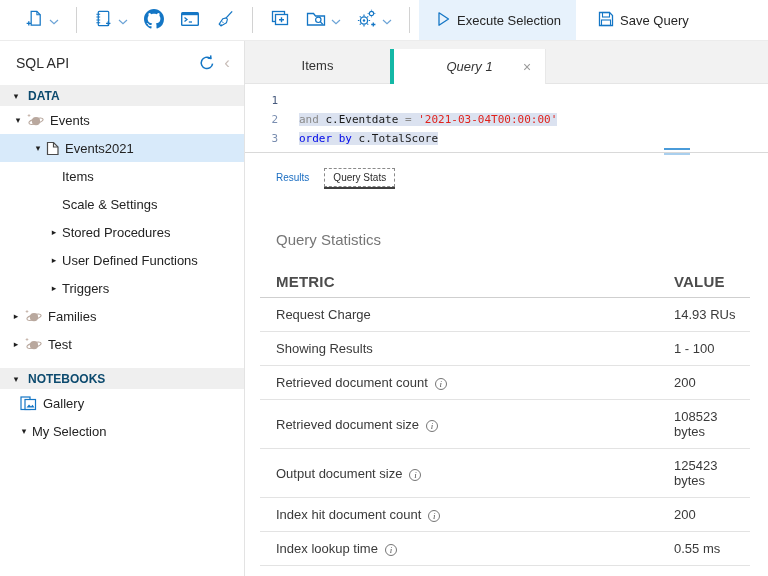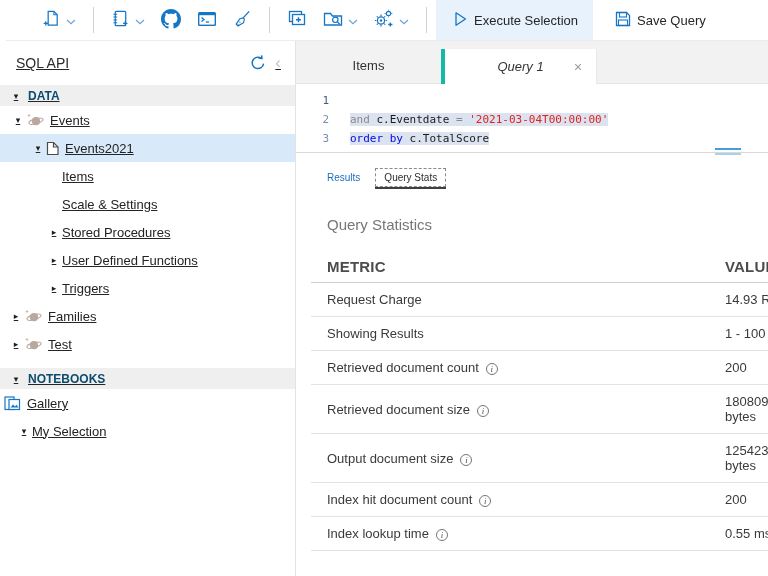--- a/index.html
+++ b/index.html
@@ -1,51 +1,51 @@
 <!DOCTYPE html>
 <html><head>
 <meta charset="utf-8">
 <style>
   * { box-sizing: border-box; margin: 0; padding: 0; }
   html,body { width: 768px; height: 576px; overflow: hidden; background: #fff;
     font-family: "Liberation Sans", sans-serif; color: #252525; }
 
   
   .toolbar { height: 41px; display: flex; align-items: center;
-    border-bottom: 1px solid #ececec; padding-left: 28px; margin-left: 6px; }
+    border-bottom: 1px solid #ececec; padding-left: 17px; }
   .tb-btn { height: 40px; display: flex; align-items: center; gap: 5px;
     padding: 0 8px; background: transparent; border: none; cursor: pointer; }
   .tb-sep { width: 1px; height: 26px; background: #d2d2d2; margin: 0 9px; }
   .tb-label { font-size: 13px; color: #262626; }
   .tb-btn.execute { background: #e7f2fc; padding: 0 15px; }
   .tb-btn.save { padding: 0 15px; margin-left: 6px; }
 
   
   .main { display: flex; height: 535px; }
 
   
-  .sidebar { width: 296px; border-right: 1px solid #e3e3e3; background: #fff; text-decoration: underline; }
+  .sidebar { width: 245px; border-right: 1px solid #e3e3e3; background: #fff; }
   .sb-header { height: 44px; display: flex; align-items: center; padding: 0 8px 0 16px; }
   .sb-title { font-size: 14px; color: #2b2b2b; flex: 1; }
   .icon-btn { background: none; border: none; cursor: pointer; display: flex;
     align-items: center; padding: 2px; }
   .collapse-glyph { font-size: 17px; color: #c9beb9; line-height: 14px; padding: 0 4px; }
 
   .sect { height: 21px; background: #efefef; display: flex; align-items: center;
     padding-left: 8px; cursor: pointer; }
   .sect-label { font-weight: bold; font-size: 12px; color: #0c4a6e; margin-left: 4px; }
   .sect.notebooks { margin-top: 10px; }
 
   .trow { height: 28px; display: flex; align-items: center; font-size: 13px;
     color: #232323; cursor: pointer; }
   .trow.selected { background: #d8eafa; }
   .arr { width: 16px; font-size: 9px; color: #1f1f1f; text-align: center;
     cursor: pointer; flex: 0 0 16px; }
   .t-icon { margin-right: 6px; display: flex; align-items: center; }
-  .pl4{padding-left:4px}.pl8{padding-left:8px}.pl10{padding-left:10px}
+  .pl4{padding-left:20px}.pl8{padding-left:8px}.pl10{padding-left:10px}
   .pl16{padding-left:16px}.pl30{padding-left:30px}.pl46{padding-left:46px}.pl62{padding-left:62px}
 
   
   .content { flex: 1; display: flex; flex-direction: column; min-width: 0; }
   .tabbar { height: 43px; background: #f2f2f2; display: flex; align-items: flex-end;
     border-bottom: 1px solid #e5e5e5; }
   .tab { height: 35px; display: flex; align-items: center; justify-content: center;
     font-size: 13px; color: #333; cursor: pointer; position: relative; }
   .tab.items { width: 145px; }
   .tab.query { width: 156px; background: #fff; margin-bottom: -1px;
@@ -68,21 +68,21 @@
   .split-handle { position: absolute; left: 419px; top: -5px; cursor: row-resize; }
   .split-handle .bar1 { width: 26px; height: 2px; background: #4a9bd9; margin-bottom: 3px; }
   .split-handle .bar2 { width: 26px; height: 2px; background: #a9cfee; }
 
   
   .lower { flex: 1; padding: 15px 0 0 31px; }
   .rtabs { display: flex; align-items: center; gap: 15px; font-size: 10px; }
   .rtab-results { color: #1b6ec2; cursor: pointer; }
   .rtab-stats { color: #2b2b2b; border: 1px dashed #8a8a8a; padding: 3px 8px;
     box-shadow: 0 2px 0 #3f3f3f; cursor: pointer; }
-  .stats-heading { margin-top: 29px; font-size: 15px; font-weight: normal; color: #767676; }
+  .stats-heading { margin-top: 44px; font-size: 15px; font-weight: normal; color: #767676; }
 
   .stats-table { border-collapse: collapse; margin-top: 17px; margin-left: -16px; width: 490px; }
   .stats-table th { text-align: left; font-size: 15px; letter-spacing: .2px; color: #4c4c4c;
     padding: 8px 0 7px 16px; border-bottom: 1px solid #cfcfcf; }
   .stats-table td { font-size: 13px; color: #3a3a3a; padding: 9px 0 9px 16px;
     border-bottom: 1px solid #e3e3e3; }
   .stats-table th:first-child, .stats-table td:first-child { width: 398px; }
   .info { display: inline-block; width: 12px; height: 12px; border: 1px solid #767676;
     border-radius: 50%; font-size: 9px; line-height: 11px; text-align: center; color: #555;
     margin-left: 7px; vertical-align: 0px; cursor: pointer;
@@ -372,21 +372,21 @@
           <tr>
             <td><span>Showing Results</span></td>
             <td>1 - 100</td>
           </tr>
           <tr>
             <td><span>Retrieved document count</span><span class="info">i</span></td>
             <td>200</td>
           </tr>
           <tr>
             <td><span>Retrieved document size</span><span class="info">i</span></td>
-            <td>180809 bytes</td>
+            <td>108523 bytes</td>
           </tr>
           <tr>
             <td><span>Output document size</span><span class="info">i</span></td>
             <td>125423 bytes</td>
           </tr>
           <tr>
             <td><span>Index hit document count</span><span class="info">i</span></td>
             <td>200</td>
           </tr>
           <tr>

